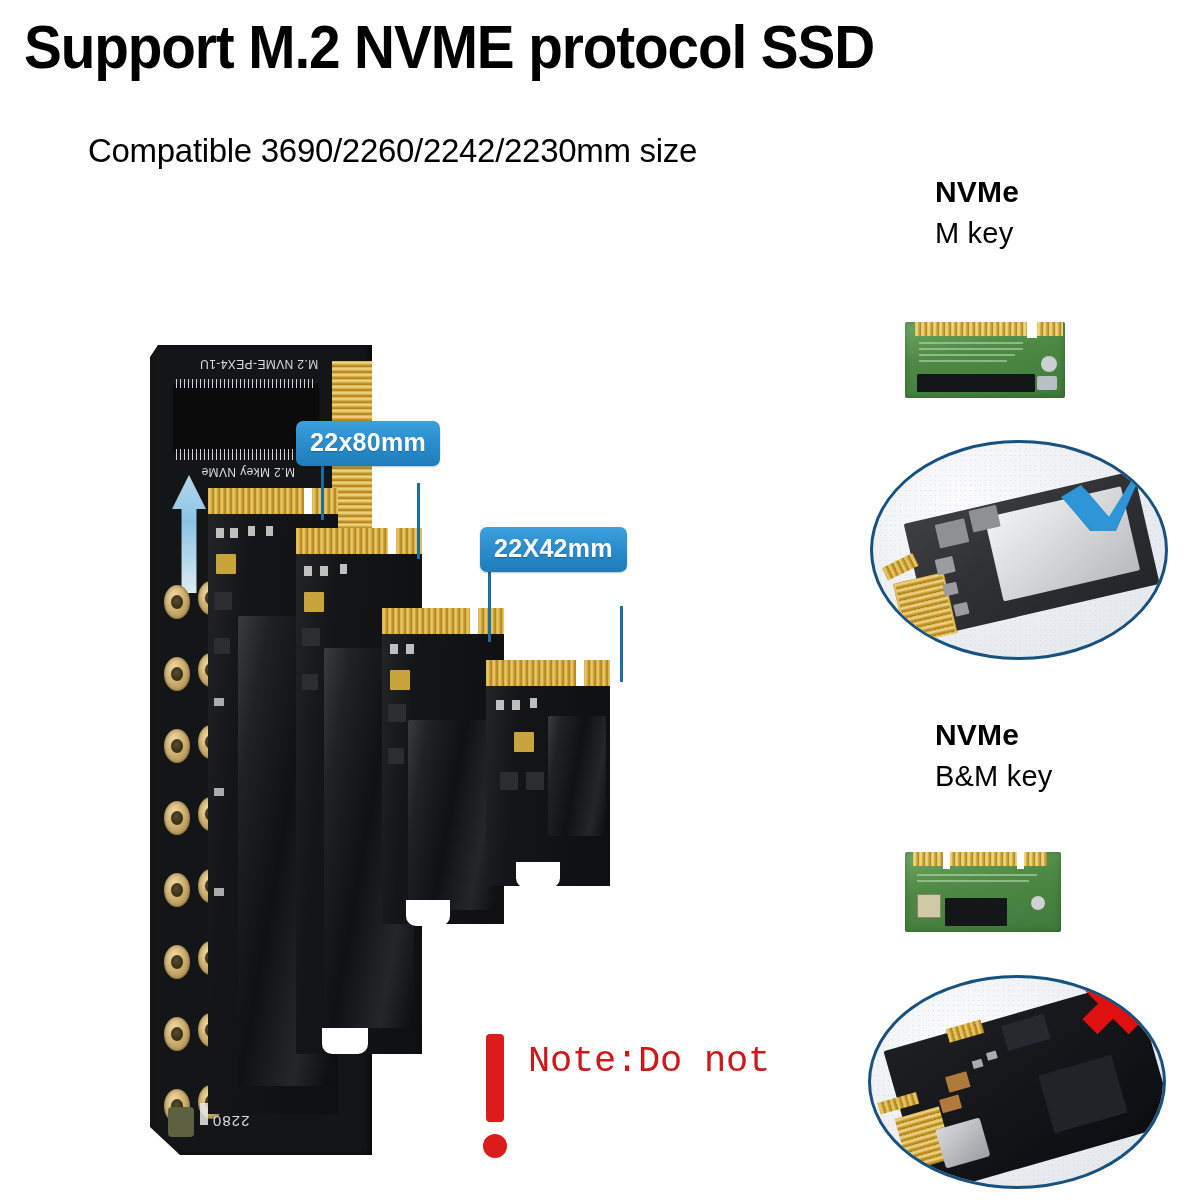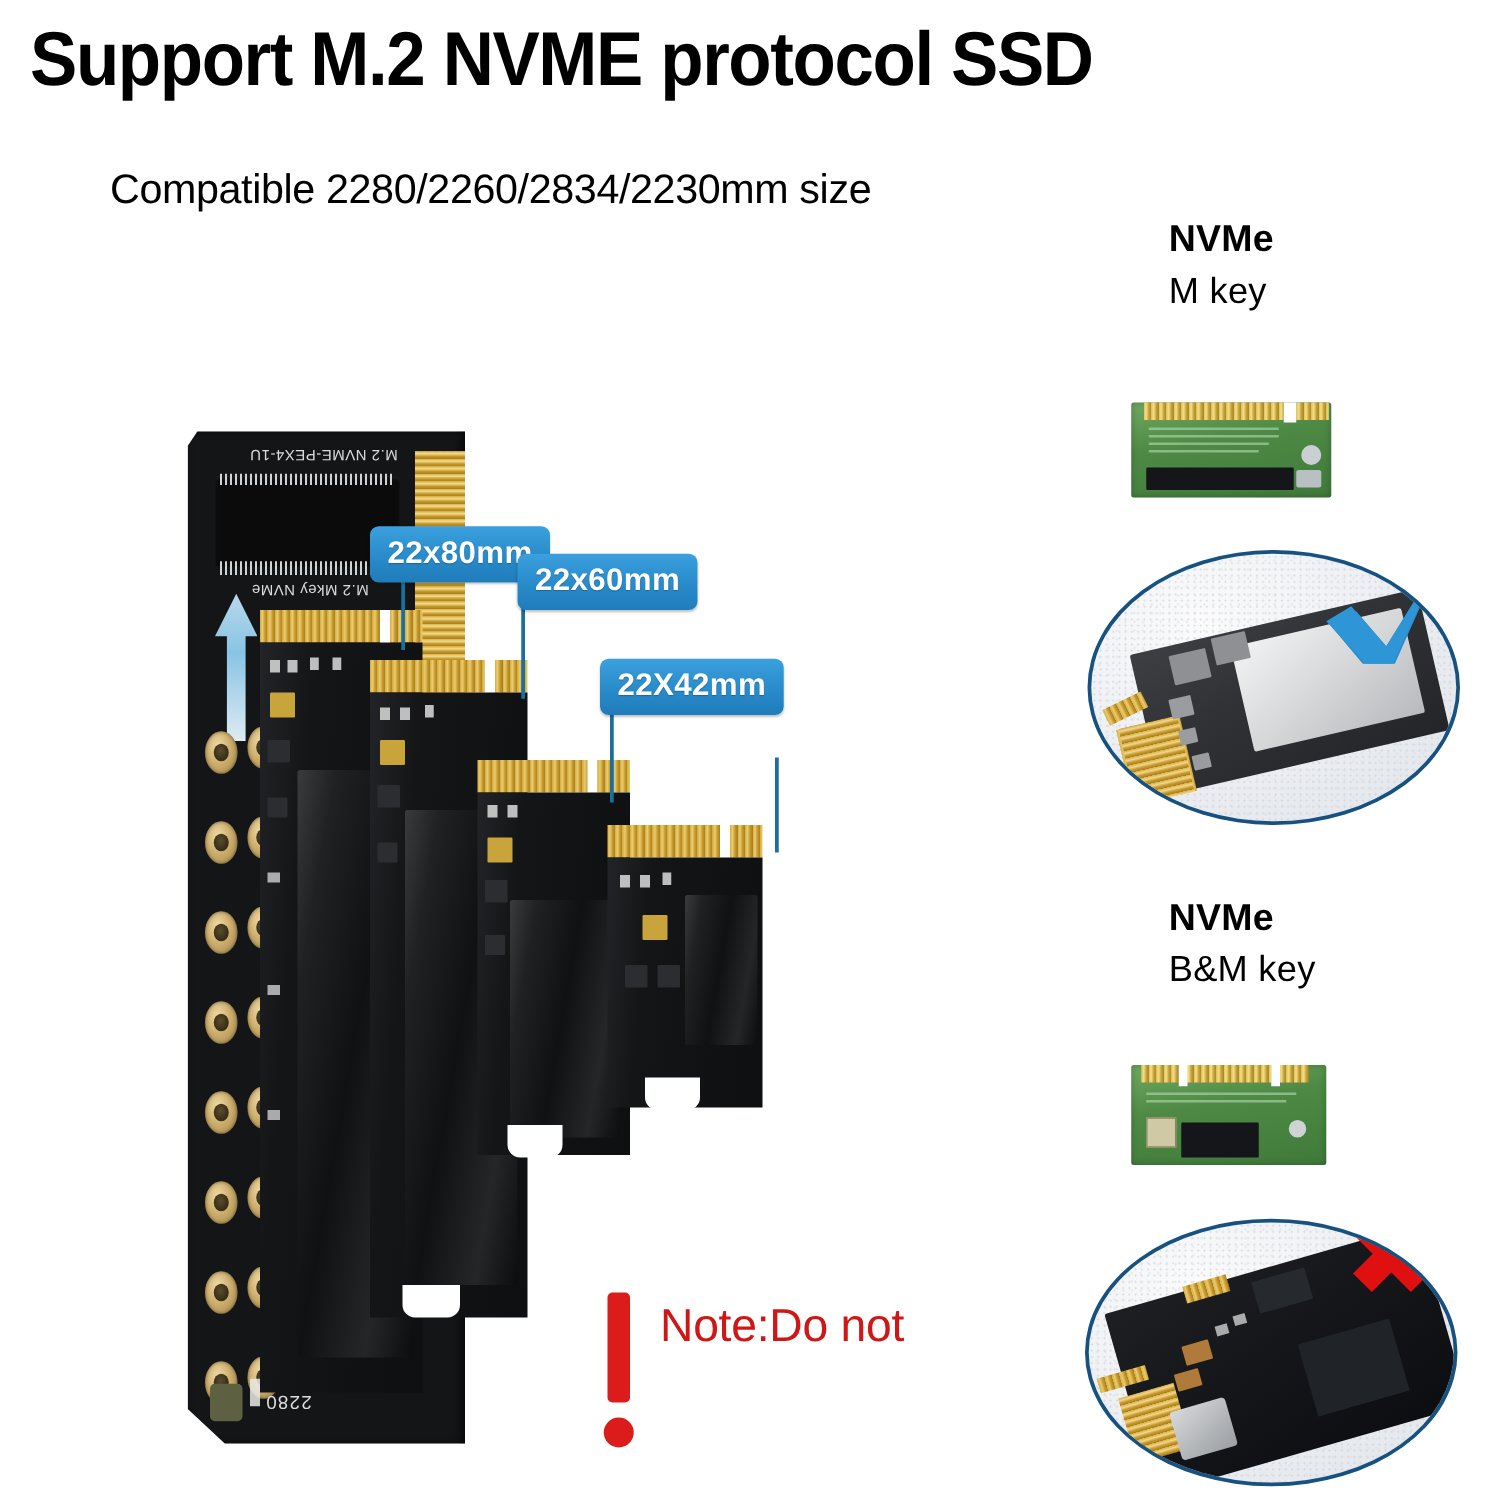--- a/index.html
+++ b/index.html
@@ -77,21 +77,21 @@
   .gfing{position:absolute;background:repeating-linear-gradient(90deg,#e0c253 0px,#f2dd8c 2px,#c8a336 4px,#a8862a 6px);}
   .gblack{position:absolute;background:#14161a;border-radius:1px;}
   .gtrace{position:absolute;background:rgba(190,225,185,.55);}
 </style>
 </head>
 <body>
 
 <div class="stage">
 
   <div class="title">Support M.2 NVME protocol SSD</div>
-  <div class="sub1">Compatible 2280/2260/2834/2230mm size</div>
+  <div class="sub1">Compatible 3690/2260/2242/2230mm size</div>
 
   <div class="rlabel" style="left:935px;top:175px;">
     <div class="big">NVMe</div>
     <div class="small">M key</div>
   </div>
 
   <div style="position:absolute;left:905px;top:312px;width:160px;height:86px;">
     <div class="greenpcb" style="left:0;top:10px;width:160px;height:76px;"></div>
     <div class="gfing" style="left:10px;top:10px;width:112px;height:14px;"></div>
     <div class="gfing" style="left:132px;top:10px;width:26px;height:14px;"></div>
@@ -307,26 +307,25 @@
     <div class="silk" style="left:44px;top:38px;width:7px;height:10px;opacity:.8;"></div>
     <div class="chip" style="left:14px;top:112px;width:18px;height:18px;"></div>
     <div class="chip" style="left:40px;top:112px;width:18px;height:18px;"></div>
     <div style="position:absolute;left:30px;top:202px;width:44px;height:26px;background:#fff;border-radius:0 0 10px 10px;"></div>
   </div>
 
   <div class="leader" style="left:321px;top:424px;height:96px;"></div>
   <div class="callout" style="left:296px;top:390px;margin-top:31px;">22x80mm</div>
 
   <div class="leader" style="left:417px;top:483px;height:76px;"></div>
-  <div class="callout" style="left:414px;top:443px;">22x60mm</div>
 
   <div class="leader" style="left:488px;top:568px;height:74px;"></div>
   <div class="callout" style="left:480px;top:527px;">22X42mm</div>
 
   <div class="leader" style="left:620px;top:606px;height:76px;"></div>
 
   <div class="bang" style="left:486px;top:1034px;width:30px;height:130px;">
     <div class="bangBar"></div>
     <div class="bangDot" style="left:-3px;top:100px;"></div>
   </div>
-  <div class="noteLine" style="left:528px;top:1040px;">Note:Do not</div>
+  <div class="noteLine" style="left:528px;top:1040px;font-family:Liberation Mono, monospace;">Note:Do not</div>
 
 </div>
 
 </body></html>

